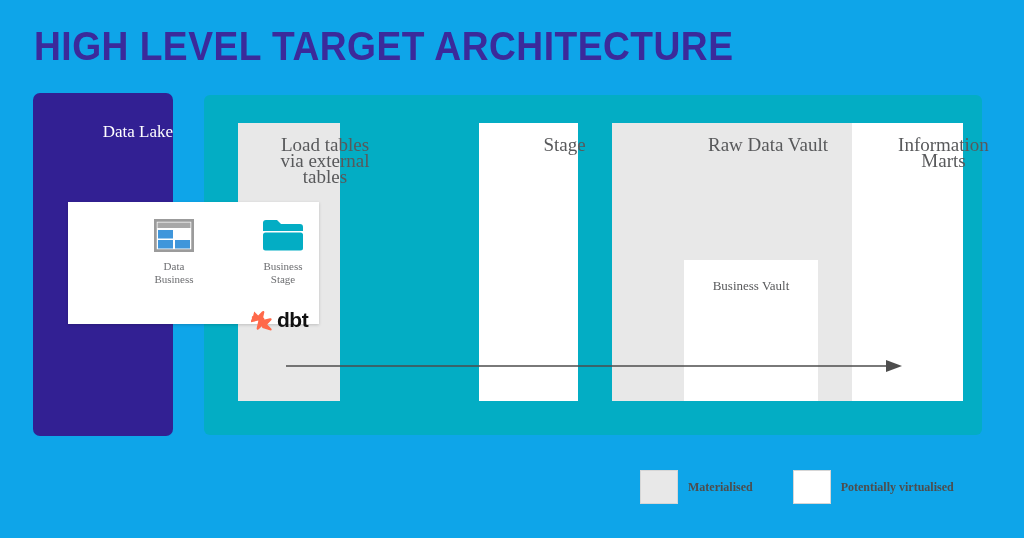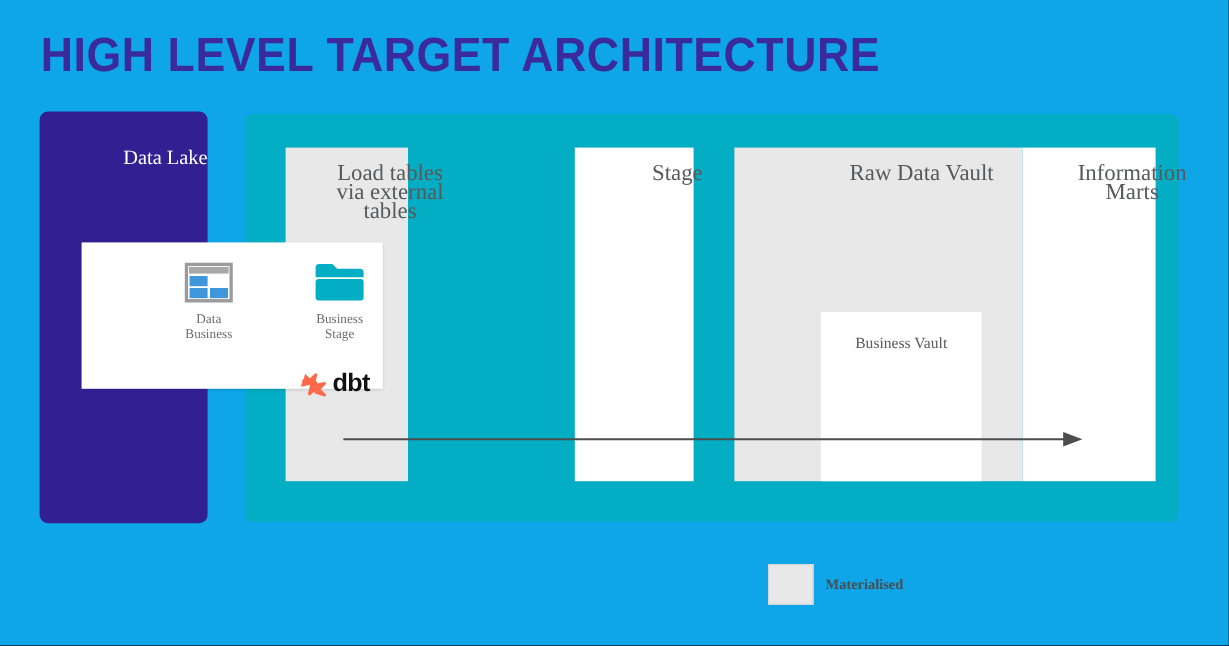--- a/index.html
+++ b/index.html
@@ -298,15 +298,19 @@
       <span id="dbt-wordmark">dbt</span>
     </div>
 
   </div>
 
   <div id="legend">
     <div class="legend-item">
       <div class="legend-swatch mat"></div>
       <div class="legend-label">Materialised</div>
     </div>
+    <div class="legend-item">
+      <div class="legend-swatch virt"></div>
+      <div class="legend-label">Potentially virtualised</div>
+    </div>
   </div>
 
 </div>
 
 </body></html>

